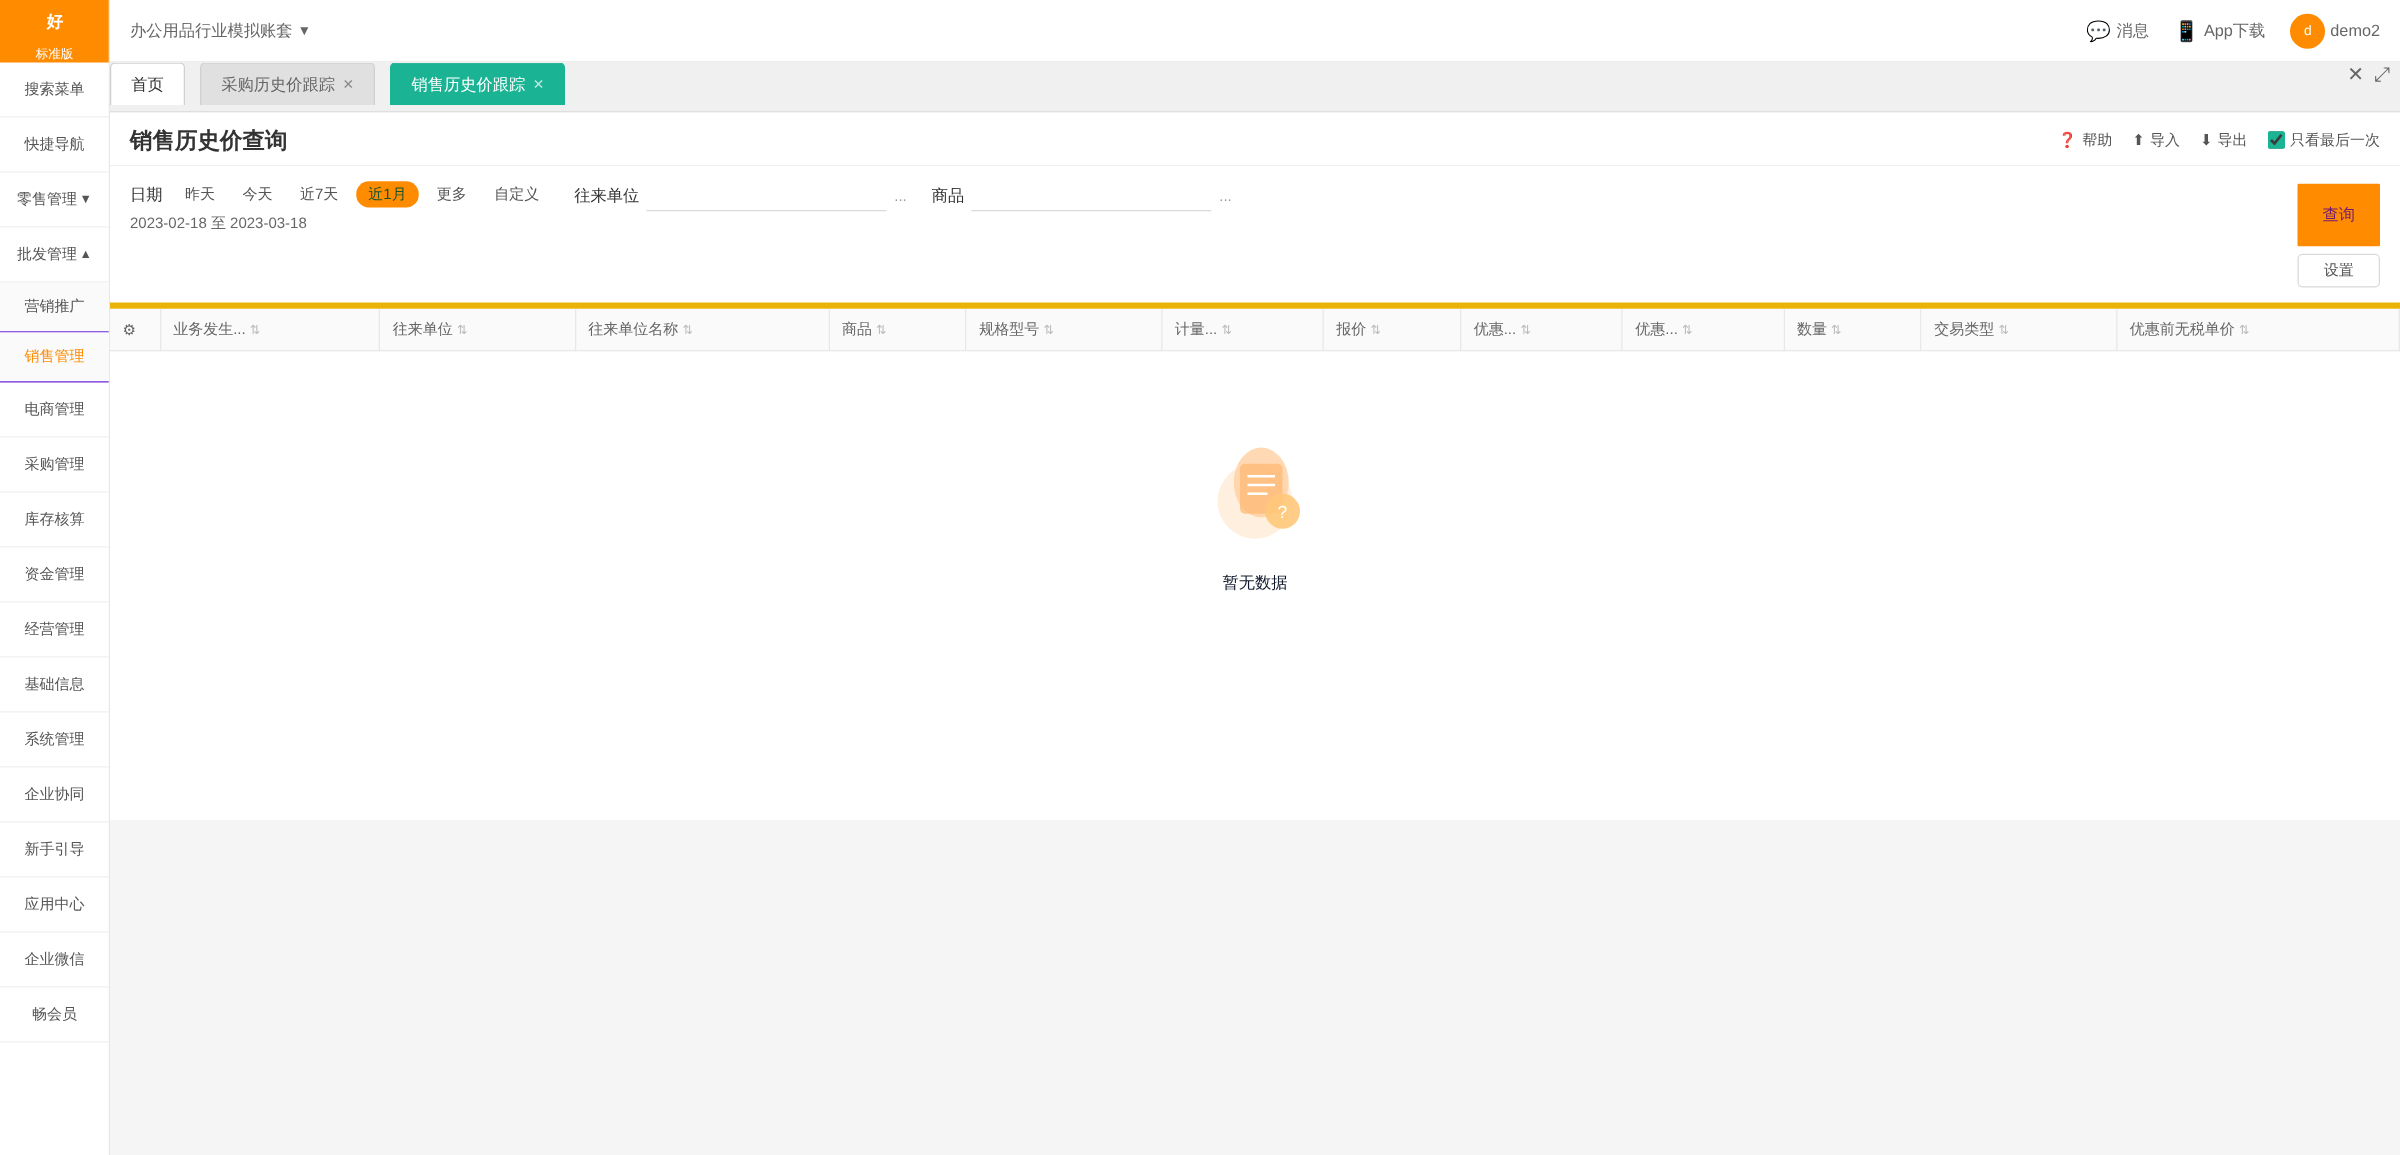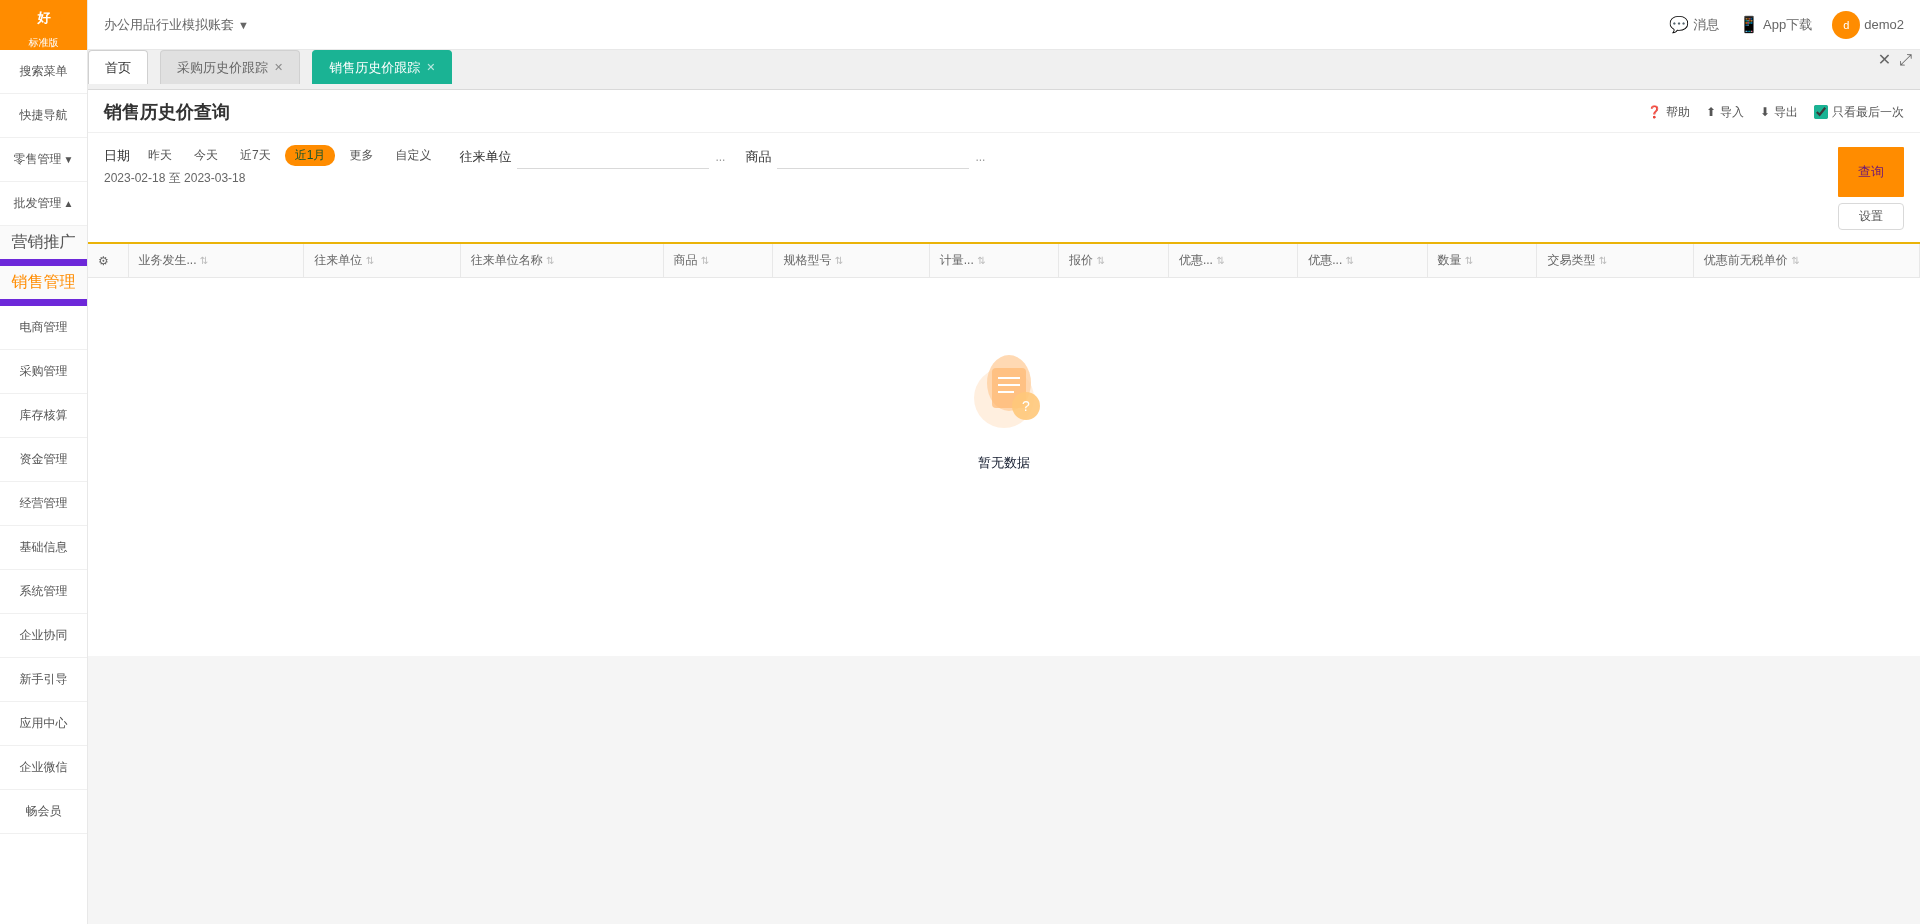--- a/index.html
+++ b/index.html
@@ -7,21 +7,21 @@
 
     
     .sidebar { width: 88px; background: #fff; height: 924px; display: flex; flex-direction: column; border-right: 1px solid #e8e8e8; flex-shrink: 0; }
     .sidebar-logo { height: 50px; background: #ff8c00; display: flex; align-items: center; justify-content: center; flex-direction: column; }
     .sidebar-logo-icon { width: 36px; height: 36px; }
     .sidebar-logo-text { font-size: 10px; color: #fff; margin-top: 2px; }
     .sidebar-item { height: 44px; display: flex; align-items: center; justify-content: center; cursor: pointer; color: #555; font-size: 12px; border-bottom: 1px solid #f0f0f0; position: relative; }
     .sidebar-item-with-arrow { display: flex; align-items: center; gap: 2px; }
     .arrow-down { font-size: 10px; }
     .arrow-up { font-size: 10px; }
-    .submenu-item { height: 40px; display: flex; align-items: center; justify-content: center; cursor: pointer; color: #555; font-size: 16px; background: #fafafa; border-bottom: 7px solid #6d28d9; }
+    .submenu-item { height: 40px; display: flex; align-items: center; justify-content: center; cursor: pointer; color: #555; font-size: 12px; background: #fafafa; border-bottom: 1px solid #6d28d9; }
     .submenu-item.active { color: #ff8c00; }
 
     
     .main { flex: 1; display: flex; flex-direction: column; height: 656px; overflow: hidden; }
 
     
     .top-header { height: 50px; background: #fff; border-bottom: 1px solid #e8e8e8; display: flex; align-items: center; justify-content: space-between; padding: 0 16px; flex-shrink: 0; }
     .top-header-left { display: flex; align-items: center; gap: 8px; }
     .app-selector { display: flex; align-items: center; gap: 4px; color: #666; cursor: pointer; font-size: 13px; }
     .top-header-right { display: flex; align-items: center; gap: 20px; color: #666; font-size: 13px; }
@@ -35,21 +35,21 @@
     .tab.home { background: #fff; color: #333; }
     .tab-close { font-size: 11px; cursor: pointer; opacity: 0.7; }
     .tab-bar-actions { margin-left: auto; display: flex; align-items: center; gap: 8px; padding-right: 8px; }
     .tab-action-btn { cursor: pointer; color: #666; font-size: 16px; }
 
     
     .page-content { flex: 1; background: #fff; overflow: hidden; display: flex; flex-direction: column; }
     .page-title { font-size: 18px; font-weight: 700; color: #333; }
 
     
-    .filter-bar { padding: 12px 16px; background: #fff; border-bottom: 2px solid #eab308; display: flex; align-items: flex-start; gap: 20px; flex-wrap: wrap; flex-shrink: 0; }
+    .filter-bar { padding: 12px 16px; background: #fff; border-bottom: 5px solid #eab308; display: flex; align-items: flex-start; gap: 20px; flex-wrap: wrap; flex-shrink: 0; }
     .filter-group { display: flex; flex-direction: column; gap: 4px; }
     .filter-row { display: flex; align-items: center; gap: 6px; }
     .date-btn { padding: 2px 8px; border-radius: 3px; cursor: pointer; font-size: 12px; color: #555; border: none; background: transparent; }
     .date-btn.active { background: #ff8c00; color: #14532d; border-radius: 10px; padding: 2px 10px; }
     .date-range { font-size: 12px; color: #666; }
     .filter-field { display: flex; align-items: center; gap: 6px; }
     .filter-field-label { font-size: 13px; color: #333; white-space: nowrap; }
     .filter-input { border: none; border-bottom: 1px solid #d9d9d9; padding: 4px 8px; font-size: 13px; outline: none; min-width: 160px; color: #999; }
     .filter-ellipsis { color: #999; font-size: 12px; cursor: pointer; }
     .filter-actions { display: flex; flex-direction: column; gap: 6px; margin-left: auto; align-self: flex-start; padding-top: 2px; }

